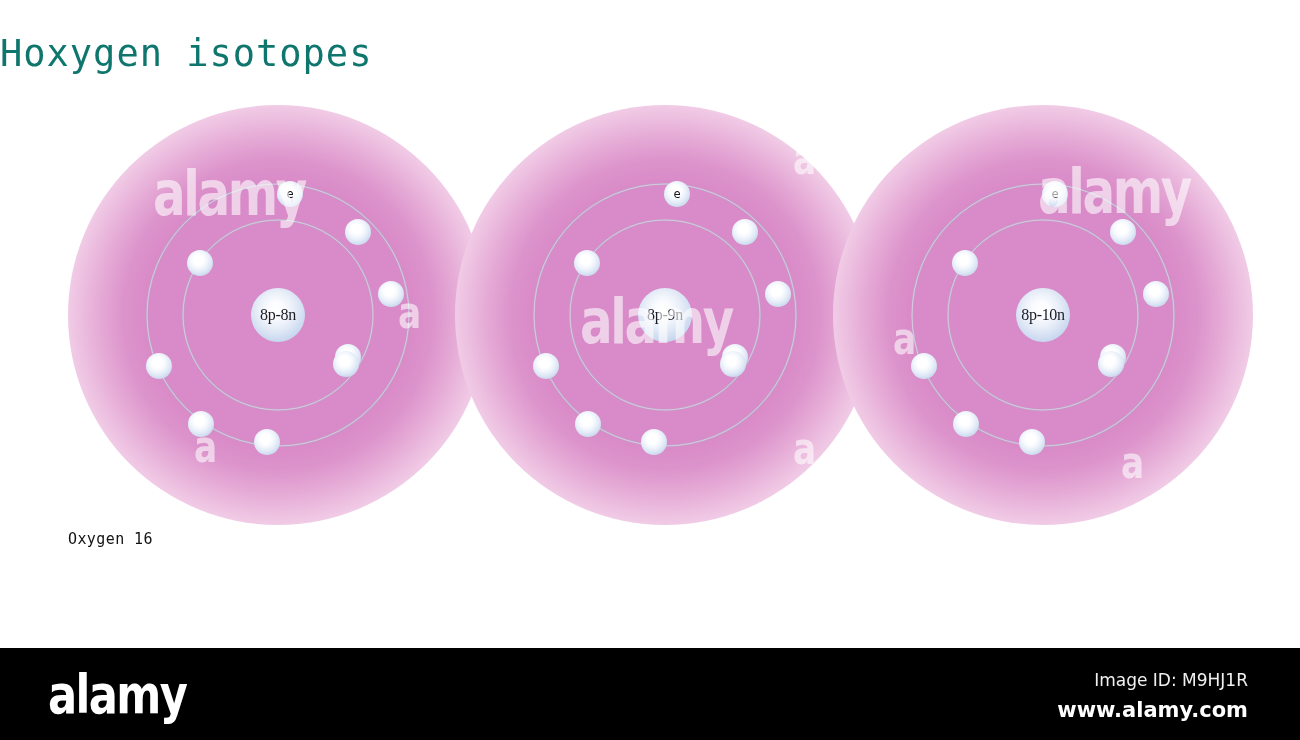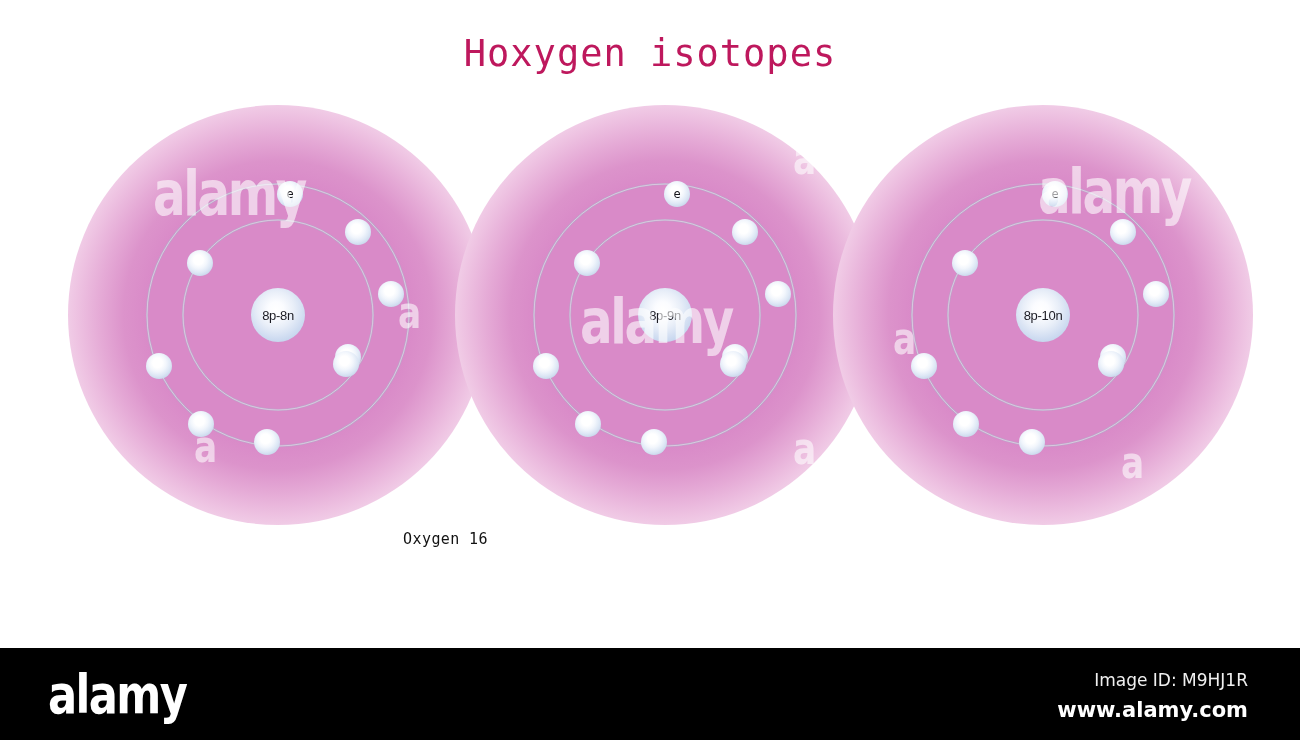--- a/index.html
+++ b/index.html
@@ -22,26 +22,26 @@
     height: 648px;
     background: #ffffff;
   }
 
   
   #title {
     position: absolute;
     left: 0;
     top: 32px;
     width: 1300px;
-    text-align: center;
+    text-align: left;
     font-family: "DejaVu Sans Mono", "Liberation Mono", monospace;
     font-size: 37px;
     font-weight: 400;
     letter-spacing: 1px;
-    color: #be185d;
+    color: #0f766e;
     white-space: pre;
   }
 
   
   .atom {
     position: absolute;
     width: 420px;
     height: 420px;
   }
 
@@ -84,22 +84,22 @@
         #fbfcff 18%,
         #e8eef8 42%,
         #cfdcf1 66%,
         #bdd0ea 84%,
         #c9d8ed 100%);
     display: flex;
     align-items: center;
     justify-content: center;
   }
   .nucleus-label {
-    font-family: Liberation Sans, sans-serif;
-    font-size: 13px;
+    font-family: Liberation Serif, serif;
+    font-size: 16px;
     color: #1b1b23;
     white-space: nowrap;
     letter-spacing: -0.3px;
   }
 
   
   .electron {
     position: absolute;
     width: 26px;
     height: 26px;
@@ -120,21 +120,21 @@
     font-family: "DejaVu Sans Mono", "Liberation Mono", monospace;
     font-size: 12px;
     color: #15151c;
     line-height: 1;
   }
 
   
   .caption {
     position: absolute;
     width: 420px;
-    text-align: right;
+    text-align: left;
     font-family: "DejaVu Sans Mono", "Liberation Mono", monospace;
     font-size: 15px;
     color: #121212;
     letter-spacing: 0.4px;
   }
 
   
   .wm {
     position: absolute;
     color: #ffffff;

